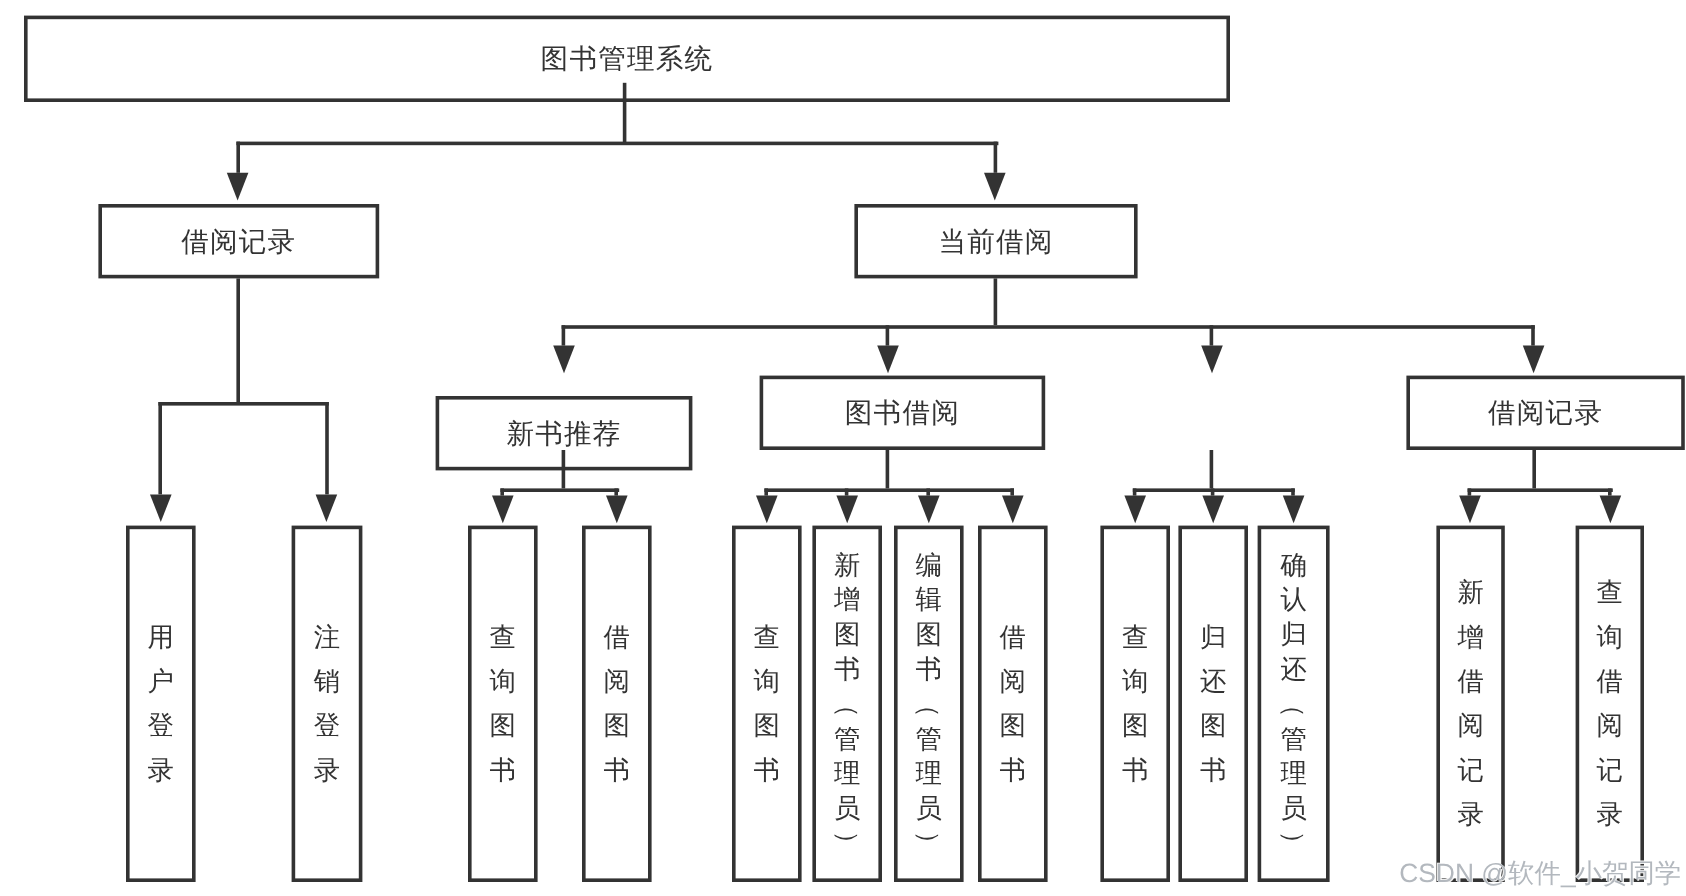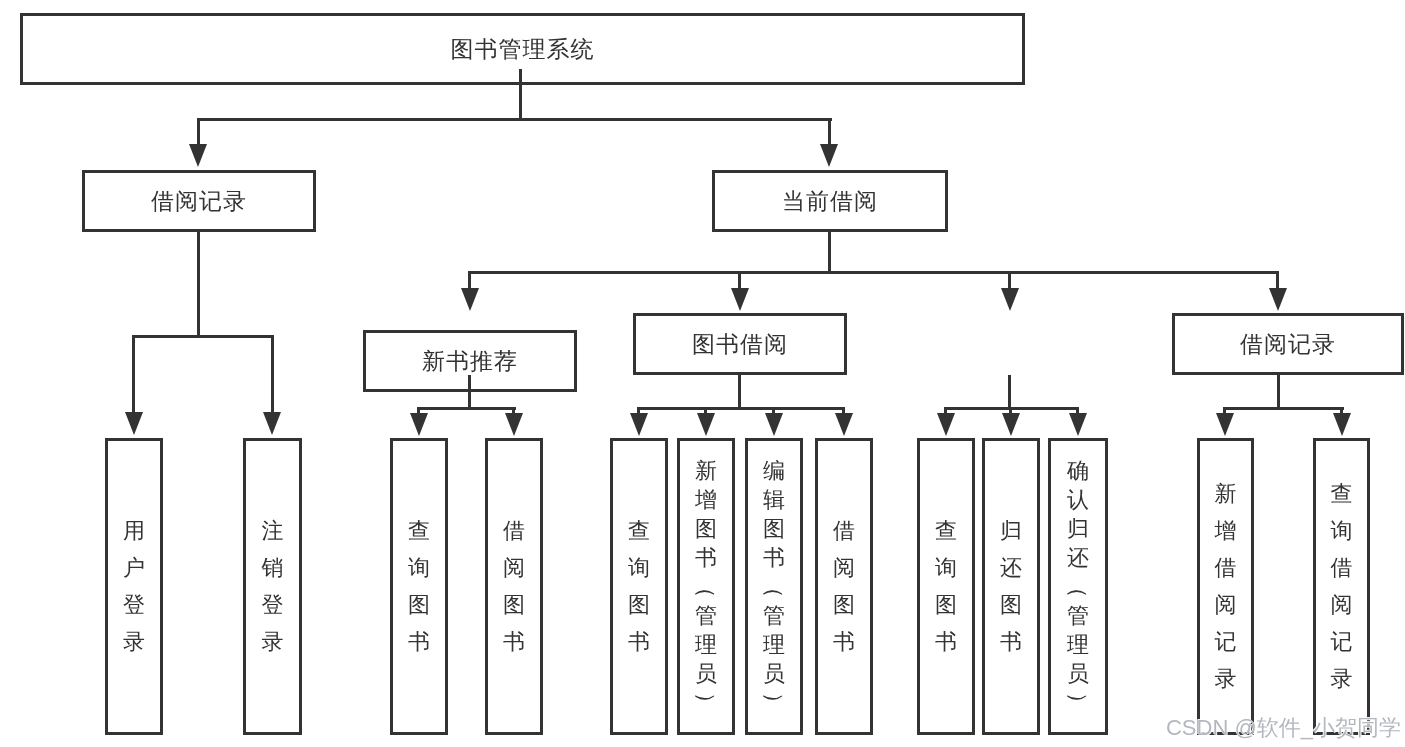--- a/index.html
+++ b/index.html
@@ -68,21 +68,21 @@
   <div class="vline" style="left:738px;top:271px;height:17px"></div>
   <div class="arrow" style="left:731px;top:288px"></div>
   <div class="vline" style="left:1008px;top:271px;height:17px"></div>
   <div class="arrow" style="left:1001px;top:288px"></div>
   <div class="vline" style="left:1276px;top:271px;height:17px"></div>
   <div class="arrow" style="left:1269px;top:288px"></div>
 
   <div class="box" style="left:363px;top:330px;width:214px;height:62px">
     <span class="hlabel">新书推荐</span>
   </div>
-  <div class="box" style="left:633px;top:313px;width:214px;height:62px">
+  <div class="box" style="left:633px;top:313px;width:238px;height:62px">
     <span class="hlabel">图书借阅</span>
   </div>
   <div class="box" style="left:1172px;top:313px;width:232px;height:62px">
     <span class="hlabel">借阅记录</span>
   </div>
 
   <div class="vline" style="left:468px;top:375px;height:32px"></div>
   <div class="hline" style="left:417px;top:407px;width:99px"></div>
   <div class="vline" style="left:417px;top:407px;height:6px"></div>
   <div class="arrow" style="left:410px;top:413px"></div>

